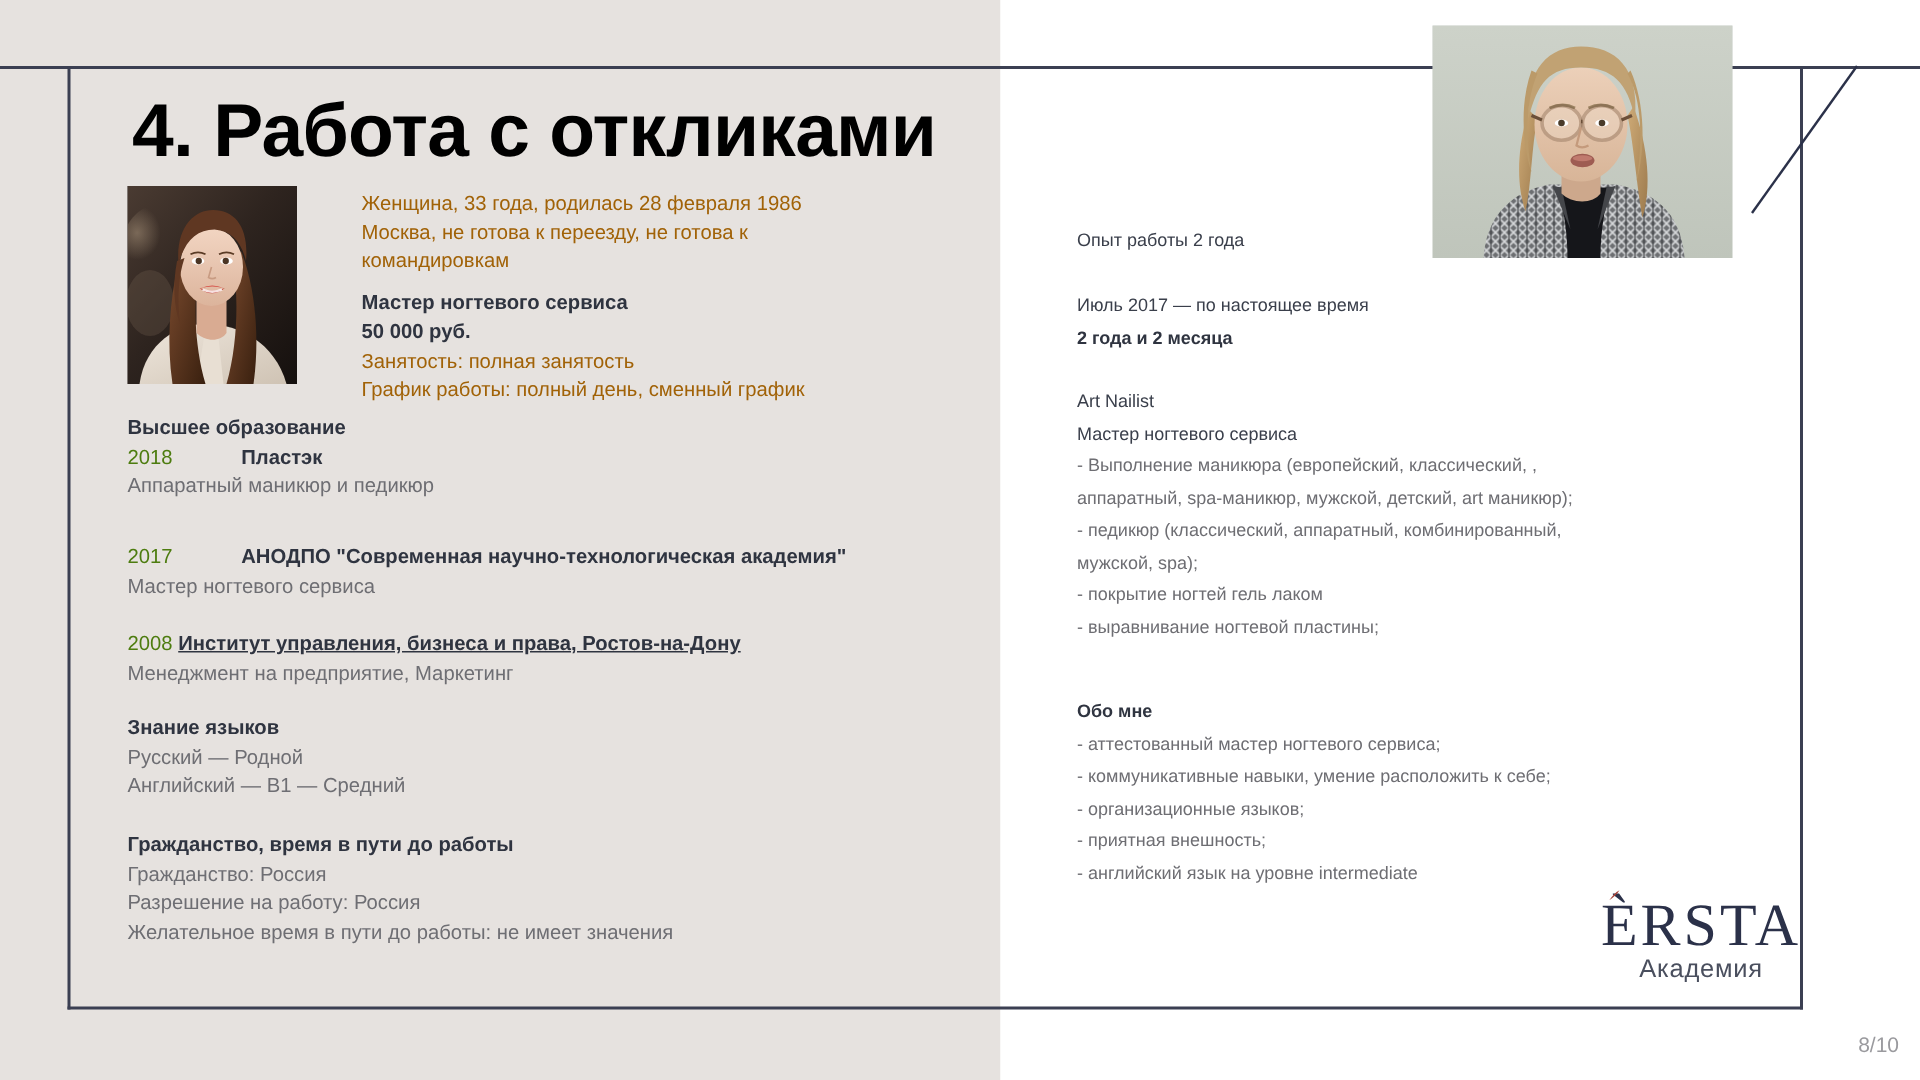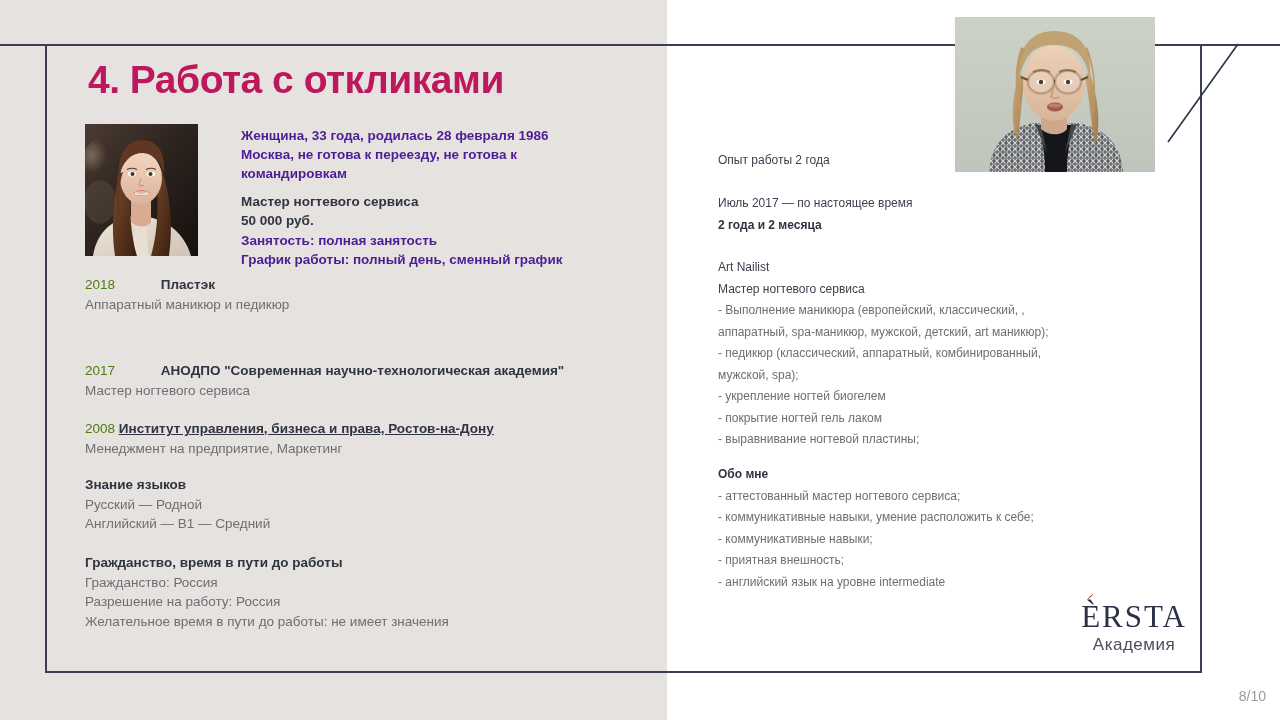--- a/index.html
+++ b/index.html
@@ -35,35 +35,34 @@
     position:absolute; left:1200px; top:44px; width:2px; height:629px;
     background:#3b3f52;
   }
   #frame-diagonal {
     position:absolute; left:1168px; top:42px; width:72px; height:102px;
     overflow:visible; pointer-events:none;
   }
   
   #slide-title {
     position:absolute; left:88px; top:58px;
-    font-size:39px; font-weight:bold; letter-spacing:-0.5px;
-    color:#be185d; white-space:nowrap;
+    font-size:50px; font-weight:bold; letter-spacing:-0.5px;
+    color:#000000; white-space:nowrap;
   }
   
   #candidate-photo {
     position:absolute; left:85px; top:124px; width:113px; height:132px;
     overflow:hidden; background:#2a201c;
   }
   #candidate-photo svg { display:block; }
   
   .lc-text {
     position:absolute; left:241px;
-    font-size:13.5px; line-height:19px; color:#4c1d95;
+    font-size:13.5px; line-height:19px; color:#a16207;
     white-space:nowrap;
-    font-weight:bold;
   }
   .lc-bold { color:#2f3440; font-weight:bold; }
   .blk {
     position:absolute; left:85px;
     font-size:13.5px; line-height:19.5px; color:#6e6e73;
     white-space:nowrap;
   }
   .blk .hd { color:#2f3440; font-weight:bold; display:block; }
   .blk .rw { display:block; }
   .blk .yr { color:#4d7c0f;text-align:center; }
@@ -77,21 +76,21 @@
   }
   .rc .hd  { color:#3a3f4b; display:block; }
   .rc .bd  { color:#2f3440; font-weight:bold; display:block; }
   .rc .rw  { display:block; }
   
   #logo {
     position:absolute; left:1064px; top:600px; width:140px; text-align:center;
   }
   #logo-word {
     font-family:"Liberation Serif", serif;
-    font-size:31px; letter-spacing:2px; color:#2b3149; line-height:34px;
+    font-size:40px; letter-spacing:2px; color:#2b3149; line-height:34px;
     position:relative; display:inline-block;
   }
   #logo-accent {
     position:absolute; left:5px; top:-7px; width:9px; height:9px;
   }
   #logo-sub {
     font-size:17px; color:#4a4f5e; letter-spacing:0.5px; margin-top:1px;
   }
   
   #page-number {
@@ -186,20 +185,21 @@
 <div class="lc-text" style="top:126px;">Женщина, 33 года, родилась 28 февраля 1986</div>
 <div class="lc-text" style="top:145px;">Москва, не готова к переезду, не готова к</div>
 <div class="lc-text" style="top:164px;">командировкам</div>
 
 <div class="lc-text lc-bold" style="top:192px;">Мастер ногтевого сервиса</div>
 <div class="lc-text lc-bold" style="top:211px;">50 000 руб.</div>
 <div class="lc-text" style="top:231px;">Занятость: полная занятость</div>
 <div class="lc-text" style="top:250px;">График работы: полный день, сменный график</div>
 
 <div class="blk" style="top:275px;">
+  <span class="hd">Высшее образование</span>
   <span class="rw"><span class="yr">2018</span>&nbsp;<span class="inst">Пластэк</span></span>
   <span class="rw">Аппаратный маникюр и педикюр</span>
 </div>
 
 <div class="blk" style="top:361px;">
   <span class="rw"><span class="yr">2017</span>&nbsp;<span class="inst">АНОДПО "Современная научно-технологическая академия"</span></span>
   <span class="rw">Мастер ногтевого сервиса</span>
 </div>
 
 <div class="blk" style="top:419px;">
@@ -229,30 +229,29 @@
   <span class="bd">2 года и 2 месяца</span>
 </div>
 
 <div class="rc" style="top:257px;">
   <span class="hd">Art Nailist</span>
   <span class="hd">Мастер ногтевого сервиса</span>
   <span class="rw">- Выполнение маникюра (европейский, классический, ,</span>
   <span class="rw">аппаратный, spa-маникюр, мужской, детский, art маникюр);</span>
   <span class="rw">- педикюр (классический, аппаратный, комбинированный,</span>
   <span class="rw">мужской, spa);</span>
-  <span class="rw">- укрепление ногтей биогелем</span>
   <span class="rw">- покрытие ногтей гель лаком</span>
   <span class="rw">- выравнивание ногтевой пластины;</span>
 </div>
 
 <div class="rc" style="top:464px;">
   <span class="bd">Обо мне</span>
   <span class="rw">- аттестованный мастер ногтевого сервиса;</span>
   <span class="rw">- коммуникативные навыки, умение расположить к себе;</span>
-  <span class="rw">- коммуникативные навыки;</span>
+  <span class="rw">- организационные языков;</span>
   <span class="rw">- приятная внешность;</span>
   <span class="rw">- английский язык на уровне intermediate</span>
 </div>
 
 <div id="logo">
   <div id="logo-word">
     <svg id="logo-accent" viewBox="0 0 10 10">
       <path d="M1 8 C3 5 5.5 2 8.5 0.6 C7 3.2 4 6 1 8 Z" fill="#a8443a"></path>
     </svg>
     <span>ÈRSTA</span>

